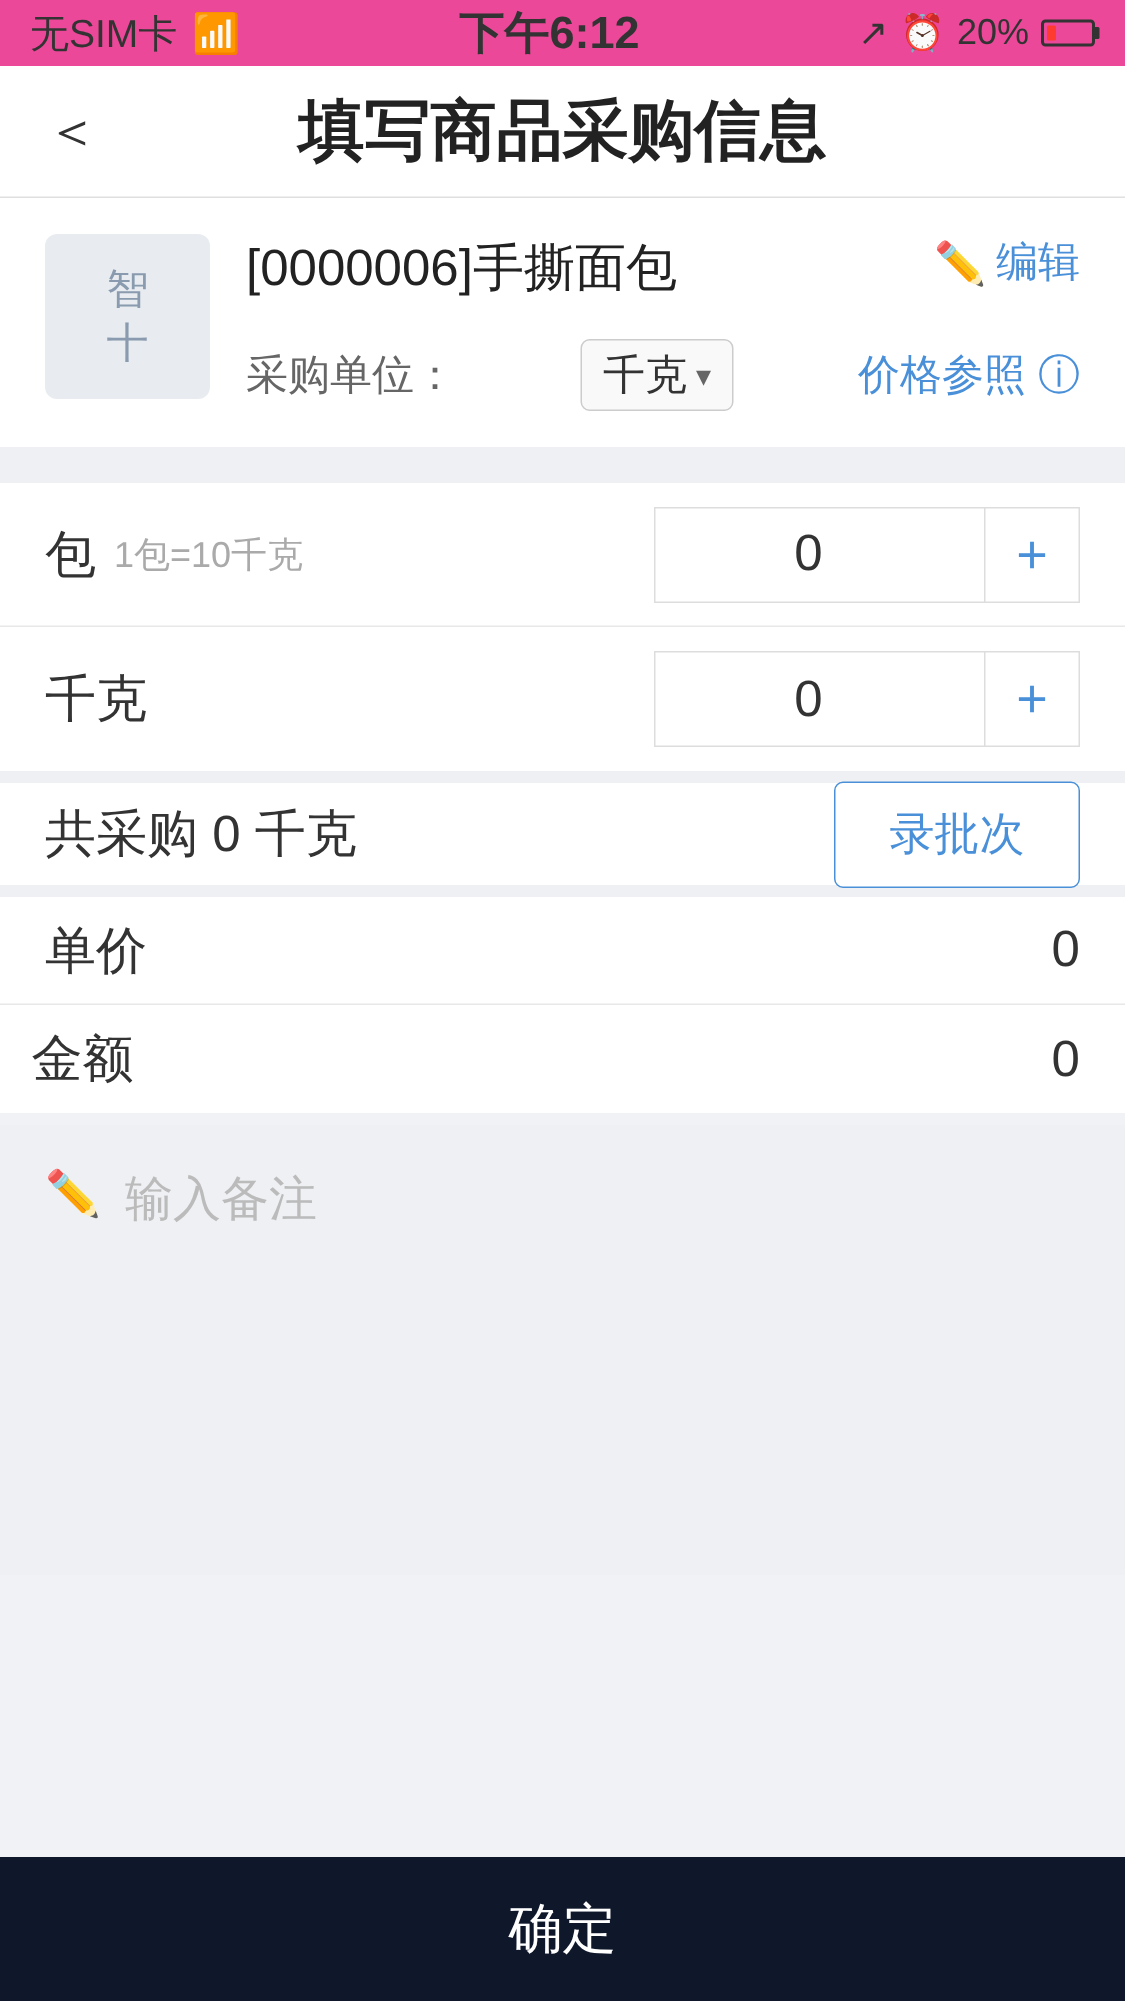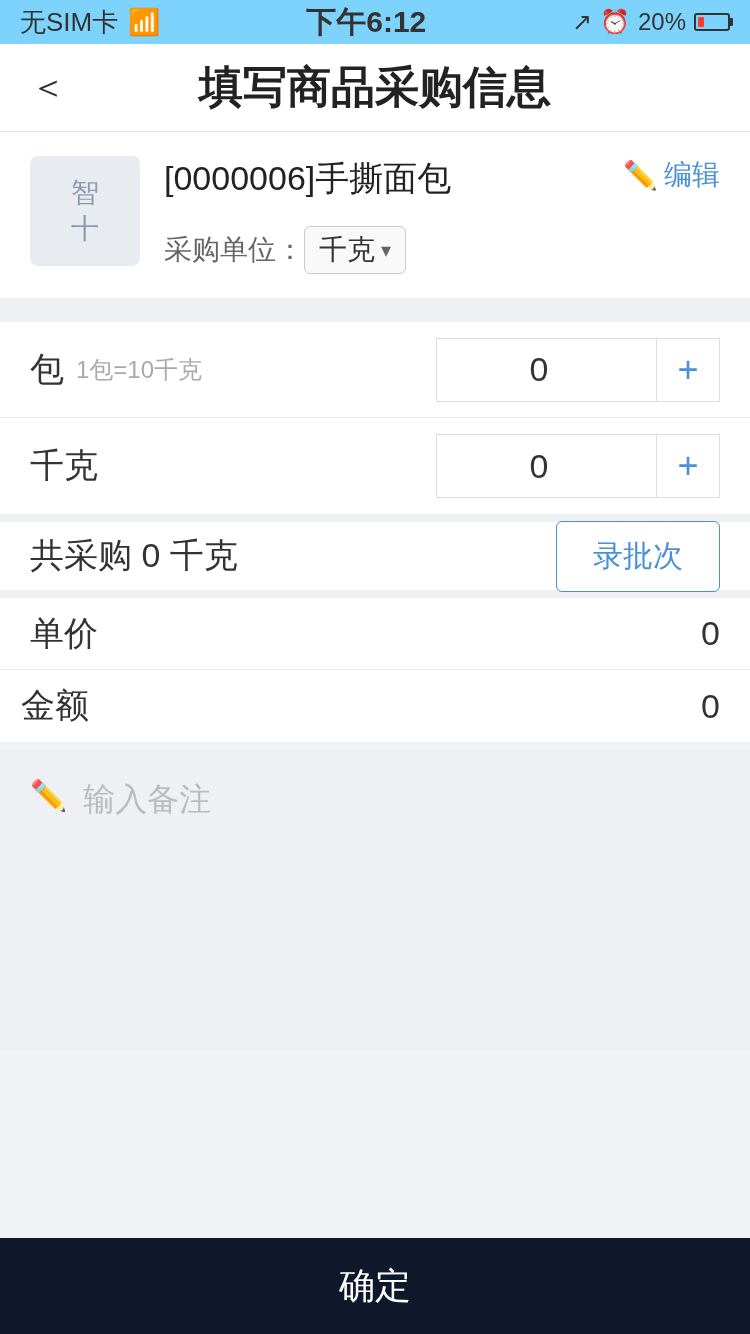--- a/index.html
+++ b/index.html
@@ -9,21 +9,21 @@
       min-height: 1334px;
       font-family: -apple-system, "PingFang SC", "Helvetica Neue", sans-serif;
       background: #f0f2f5;
       font-size: 32px;
       color: #333;
     }
 
     
     .status-bar {
       height: 44px;
-      background: #7dd3fc;
+      background: #ec4899;
       display: flex;
       align-items: center;
       justify-content: space-between;
       padding: 0 20px;
       font-size: 26px;
       font-weight: 500;
     }
     .status-left { display: flex; align-items: center; gap: 10px; }
     .status-center { font-size: 30px; font-weight: 600; }
     .status-right { display: flex; align-items: center; gap: 8px; font-size: 24px; }
@@ -123,21 +123,21 @@
       font-size: 28px;
       display: flex;
       align-items: center;
       gap: 6px;
       cursor: pointer;
       white-space: nowrap;
     }
     .purchase-unit-row {
       display: flex;
       align-items: center;
-      justify-content: flex-start;
+      justify-content: space-between;
     }
     .purchase-unit-label {
       font-size: 28px;
       color: #666;
     }
     .unit-selector {
       display: inline-flex;
       align-items: center;
       gap: 6px;
       border: 1px solid #ccc;
@@ -352,20 +352,24 @@
         <span>✏️</span>
         <span>编辑</span>
       </span>
     </div>
     <div class="purchase-unit-row">
       <span class="purchase-unit-label">采购单位：</span>
       <span class="unit-selector">
         <span>千克</span>
         <span class="arrow">▾</span>
       </span>
+      <span class="price-ref">
+        <span>价格参照</span>
+        <span>ⓘ</span>
+      </span>
     </div>
   </div>
 </div>
 
 <div class="section-divider"></div>
 
 <div class="input-section">
 
   <div class="input-row">
     <span class="input-label">包</span>

